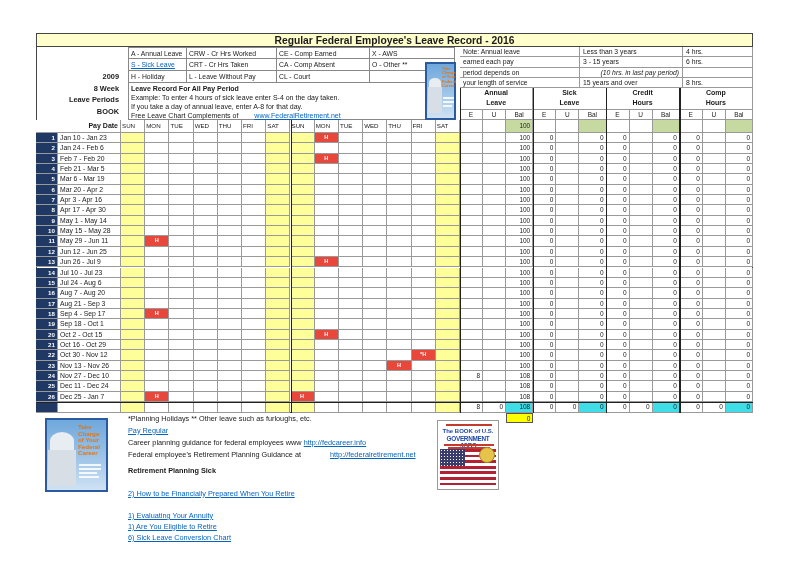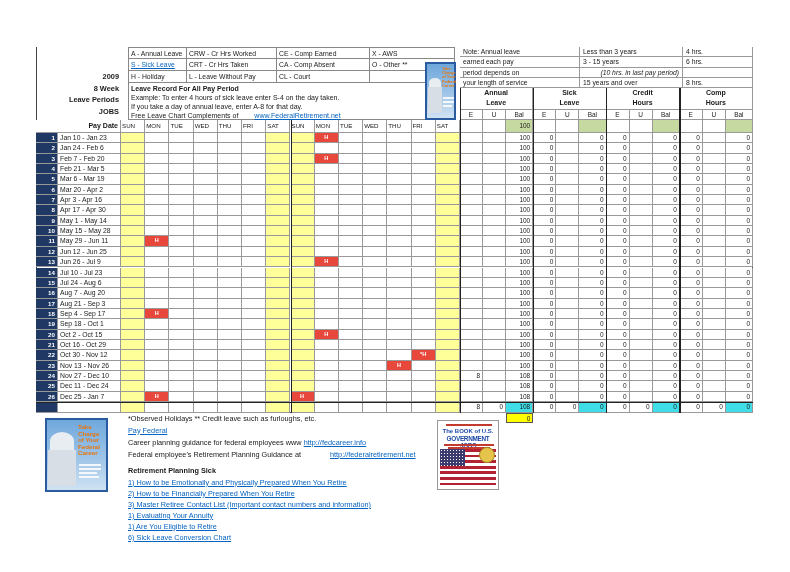--- a/index.html
+++ b/index.html
@@ -53,26 +53,27 @@
         background:repeating-linear-gradient(180deg,#B22234 0 2.8px,#ffffff 2.8px 5.6px);}
   .canton{position:absolute;left:0;top:0;width:45%;height:45%;background:#3C3B6E;
           background-image:radial-gradient(circle,#fff 0.6px,transparent 0.7px);background-size:3px 3px;}
   .seal{position:absolute;border-radius:50%;background:#E6C34A;border:1px solid #A8861B;}
 </style>
 </head>
 <body>
 
 <div id="stage">
 
+  <div id="title-bar" class="abs">Regular Federal Employee's Leave Record - 2016</div>
   <div id="frame" class="abs"></div>
 
   <div class="abs leftlab" style="top:71px">2009</div>
   <div class="abs leftlab" style="top:82.5px">8 Week</div>
   <div class="abs leftlab" style="top:94px">Leave Periods</div>
-  <div class="abs leftlab" style="top:105.5px">JOBS</div>
+  <div class="abs leftlab" style="top:105.5px">BOOK</div>
 
   <div id="legend" class="abs">
     <div class="lgrow">
       <div class="lgcell" style="width:59px">A - Annual Leave</div>
       <div class="lgcell" style="width:90px">CRW - Cr Hrs Worked</div>
       <div class="lgcell" style="width:93px">CE - Comp Earned</div>
       <div class="lgcell" style="width:85px">X - AWS</div>
     </div>
     <div class="lgrow">
       <div class="lgcell linktext" style="width:59px">S  - Sick Leave</div>
@@ -123,22 +124,22 @@
 
   <div id="mini-book" class="bookframe" style="left:425px;top:62px;width:31px;height:58px;z-index:5">
     <div class="dome" style="left:2px;top:14px;width:12px;height:9px"></div>
     <div class="domebase" style="left:1px;top:23px;width:14px;height:26px"></div>
     <div class="tc-title" style="left:15px;top:3px;width:15px;font-size:4px">Take Charge of Your Federal Career</div>
     <div class="fineline" style="left:16px;top:33px;width:11px"></div>
     <div class="fineline" style="left:16px;top:37px;width:11px"></div>
     <div class="fineline" style="left:16px;top:41px;width:9px"></div>
   </div>
 
-  <div class="ftext" style="left:128px;top:414px">*Observed Holidays  ** Credit leave such as furloughs, etc.</div>
-  <div class="ftext flink" style="left:128px;top:425.5px">Pay Federal</div>
+  <div class="ftext" style="left:128px;top:414px">*Planning Holidays  ** Other leave such as furloughs, etc.</div>
+  <div class="ftext flink" style="left:128px;top:425.5px">Pay Regular</div>
 
   <div class="ftext" style="left:128px;top:449.5px;width:420px">
     <span>Federal employee's Retirement Planning Guidance at</span>
     <span class="flink" style="position:absolute;left:202px">http://federalretirement.net</span>
   </div>
   <div class="ftext" style="left:128px;top:438px">
     <span>Career planning guidance for federal employees www</span>
     <span class="flink">http://fedcareer.info</span>
   </div>
 
@@ -977,19 +978,17 @@
     <div class="cell rgt" style="left: 679.75px; top: 402px; width: 23px; height: 11px;">0</div>
     <div class="cell rgt" style="left: 702.75px; top: 402px; width: 23px; height: 11px;">0</div>
     <div class="cell rgt" style="left: 725.75px; top: 402px; width: 27.25px; height: 11px; background: rgb(63, 221, 232);">0</div>
     <div class="cell rgt" style="left: 506px; top: 413px; width: 27.25px; height: 10px; background: rgb(255, 255, 0); border: 1px solid rgb(85, 85, 85);">0</div>
     <div class="vline" style="left: 290.7px; top: 120px; height: 293px;"></div>
     <div class="vline" style="left: 459.5px; top: 88px; height: 325px;"></div>
     <div class="vline" style="left: 532.75px; top: 88px; height: 325px;"></div>
     <div class="vline" style="left: 606px; top: 88px; height: 325px;"></div>
     <div class="vline" style="left: 679.25px; top: 88px; height: 325px;"></div>
     <div class="hline" style="left: 36px; top: 401.5px; width: 717px;"></div>
-    <div class="ftext flink" style="left: 128px; top: 477.5px;">1)  How to be Emotionally and Physically Prepared When You Retire</div>
     <div class="ftext flink" style="left: 128px; top: 488.6px;">2)  How to be Financially Prepared When You Retire</div>
-    <div class="ftext flink" style="left: 128px; top: 499.7px;">3)  Master Retiree Contact List (Important contact numbers and information)</div>
     <div class="ftext flink" style="left: 128px; top: 510.8px;">1)  Evaluating Your Annuity</div>
     <div class="ftext flink" style="left: 128px; top: 521.9px;">1)  Are You Eligible to Retire</div>
     <div class="ftext flink" style="left: 128px; top: 533px;">6)  Sick Leave Conversion Chart</div>
   </div>
 
 </body></html>

